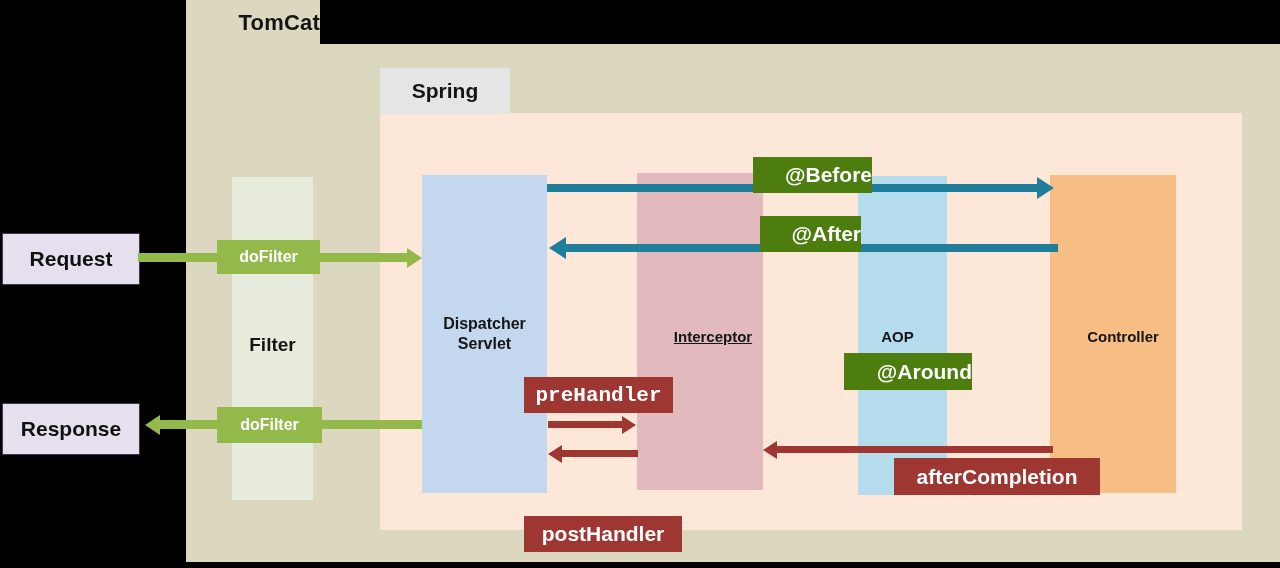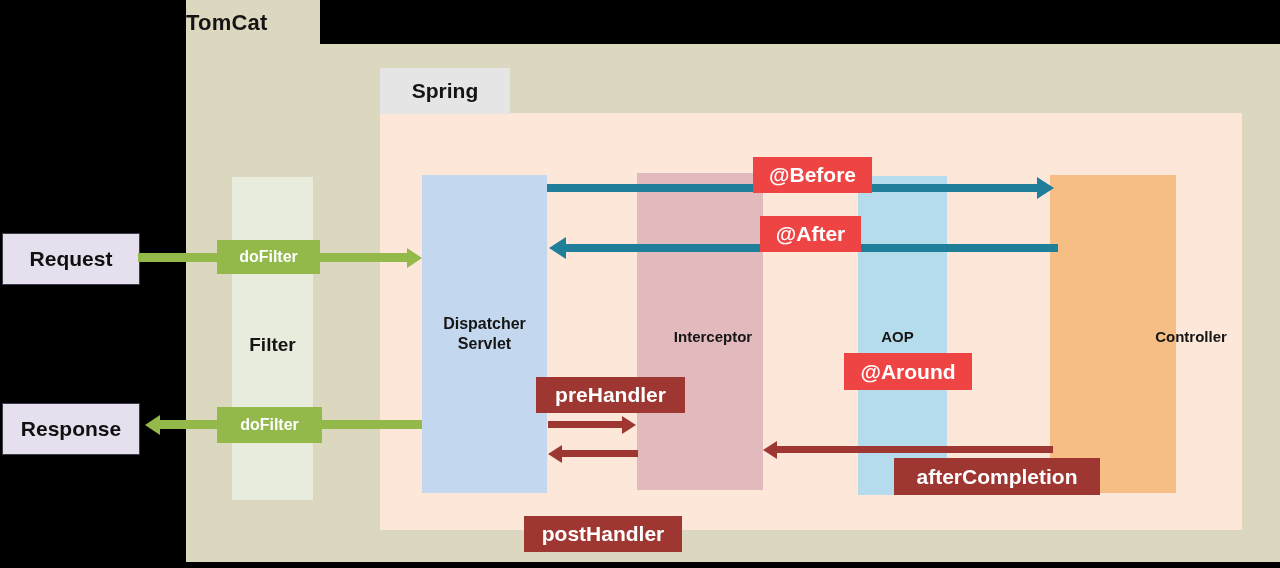--- a/index.html
+++ b/index.html
@@ -5,21 +5,21 @@
   html,body{margin:0;padding:0;}
   body{
     width:1280px;height:568px;background:#000;overflow:hidden;
     font-family:"Liberation Sans",sans-serif;position:relative;
   }
   #stage{position:absolute;left:0;top:0;width:1280px;height:568px;}
 
   
   .tomcat-body{position:absolute;left:186px;top:44px;width:1094px;height:518px;background:#dcd8c0;}
   .tomcat-tab{position:absolute;left:186px;top:0px;width:134px;height:45px;background:#dcd8c0;
-              display:flex;align-items:center;justify-content:flex-start;}
+              display:flex;align-items:center;justify-content:flex-end;}
   .tomcat-tab span{font-size:22px;font-weight:bold;color:#141414;letter-spacing:.2px;}
 
   .spring-body{position:absolute;left:380px;top:113px;width:862px;height:417px;background:#fce7d8;}
   .spring-tab{position:absolute;left:380px;top:68px;width:130px;height:46px;background:#e5e5e5;
               display:flex;align-items:center;justify-content:center;}
   .spring-tab span{font-size:21px;font-weight:bold;color:#141414;}
 
   
   .col{position:absolute;display:flex;align-items:center;justify-content:center;}
 
@@ -59,21 +59,21 @@
   
   .r-line{background:#9e3632;}
   .r-head-r{border-top:9px solid transparent;border-bottom:9px solid transparent;border-left:14px solid #9e3632;}
   .r-head-l{border-top:9px solid transparent;border-bottom:9px solid transparent;border-right:14px solid #9e3632;}
 
   
   .tag{position:absolute;display:flex;align-items:center;justify-content:center;}
   .tag span{color:#fff;font-weight:bold;white-space:nowrap;}
   .tag-green{background:#94b94b;}
   .tag-green span{font-size:16px;}
-  .tag-teal{background:#ef4444;}
+  .tag-teal{background:#4d7c0f;justify-content:flex-end;}
   .tag-teal span{font-size:21px;}
   .tag-red{background:#9e3632;}
   .tag-red span{font-size:21px;}
 </style>
 </head>
 <body>
 
 <div id="stage">
 
   <div class="tomcat-body"></div>
@@ -92,25 +92,25 @@
   <div class="col col-aop"></div>
   <div class="col col-controller"></div>
 
   <div class="col-label" style="left:232px;top:333px;width:81px;font-size:19px;">Filter</div>
 
   <div class="col-label" style="left:422px;top:314px;width:125px;font-size:16px;">
     <div>Dispatcher</div>
     <div>Servlet</div>
   </div>
 
-  <div class="col-label" style="left:637px;top:327px;width:152px;">Interceptor</div>
+  <div class="col-label" style="left:637px;top:327px;width:152px;text-decoration:underline;">Interceptor</div>
 
   <div class="col-label" style="left:858px;top:327px;width:79px;">AOP</div>
 
-  <div class="col-label" style="left:1098px;top:327px;width:146px;padding-left:20px;">Controller</div>
+  <div class="col-label" style="left:1050px;top:327px;width:146px;">Controller</div>
 
   <div class="endpoint ep-response">
     <span>Response</span>
   </div>
 
   <div class="endpoint ep-request">
     <span>Request</span>
   </div>
 
   <div class="line g-line" style="left:138px;top:253px;width:271px;height:9px;"></div>
@@ -134,21 +134,21 @@
   <div class="line t-line" style="left:566px;top:244px;width:492px;height:8px;"></div>
   <div class="head t-head-l" style="left:549px;top:237px;"></div>
   <div class="tag tag-teal" style="left:760px;top:216px;width:101px;height:36px;">
     <span>@After</span>
   </div>
 
   <div class="tag tag-teal" style="left:844px;top:353px;width:128px;height:37px;">
     <span>@Around</span>
   </div>
 
-  <div class="tag tag-red" style="left:536px;top:377px;width:149px;height:36px;">
+  <div class="tag tag-red" style="left:524px;top:377px;width:149px;height:36px;font-family:Liberation Mono, monospace;">
     <span>preHandler</span>
   </div>
   <div class="line r-line" style="left:548px;top:421px;width:76px;height:7px;"></div>
   <div class="head r-head-r" style="left:622px;top:415.5px;"></div>
 
   <div class="line r-line" style="left:562px;top:450px;width:76px;height:7px;"></div>
   <div class="head r-head-l" style="left:548px;top:444.5px;"></div>
   <div class="tag tag-red" style="left:524px;top:472px;width:158px;height:36px;margin-top:44px;">
     <span>postHandler</span>
   </div>

